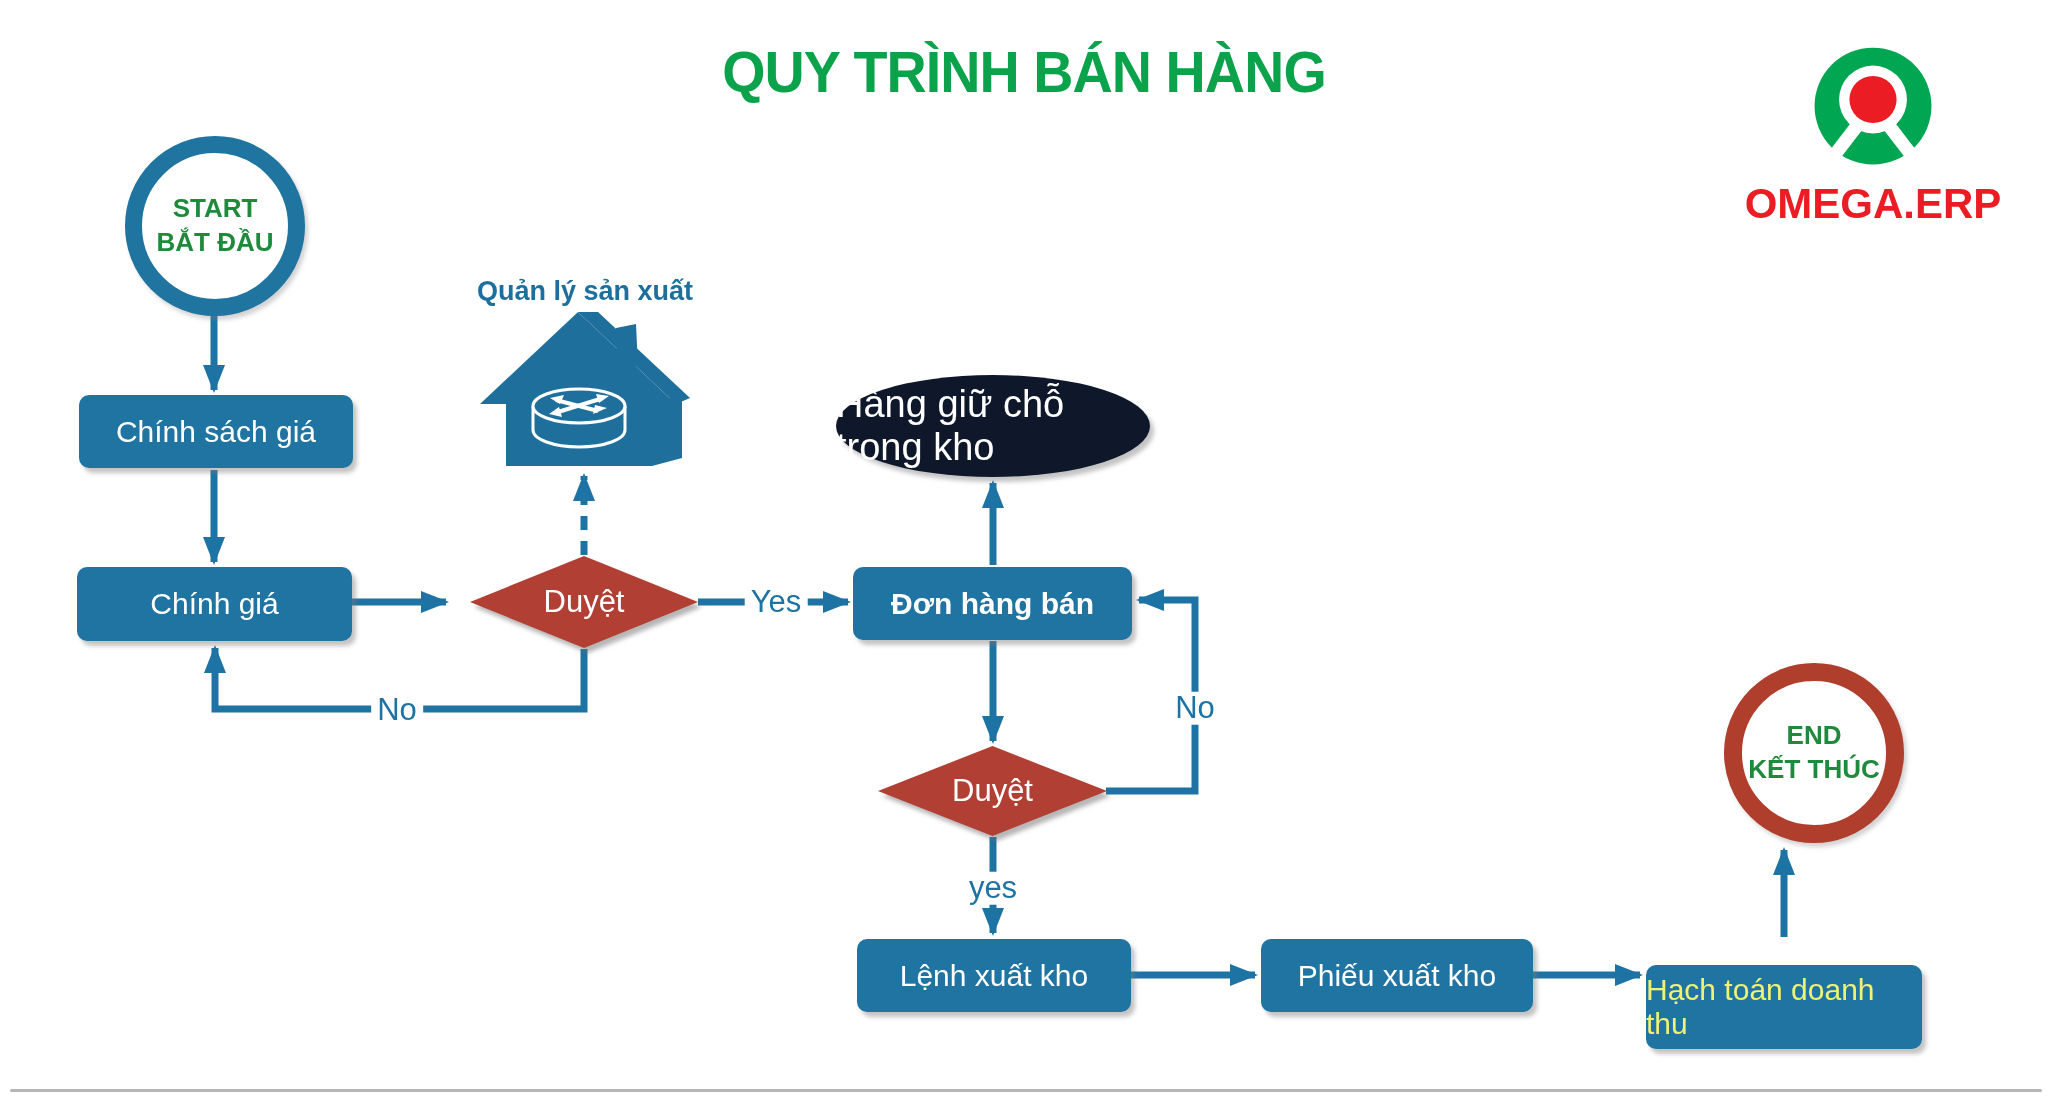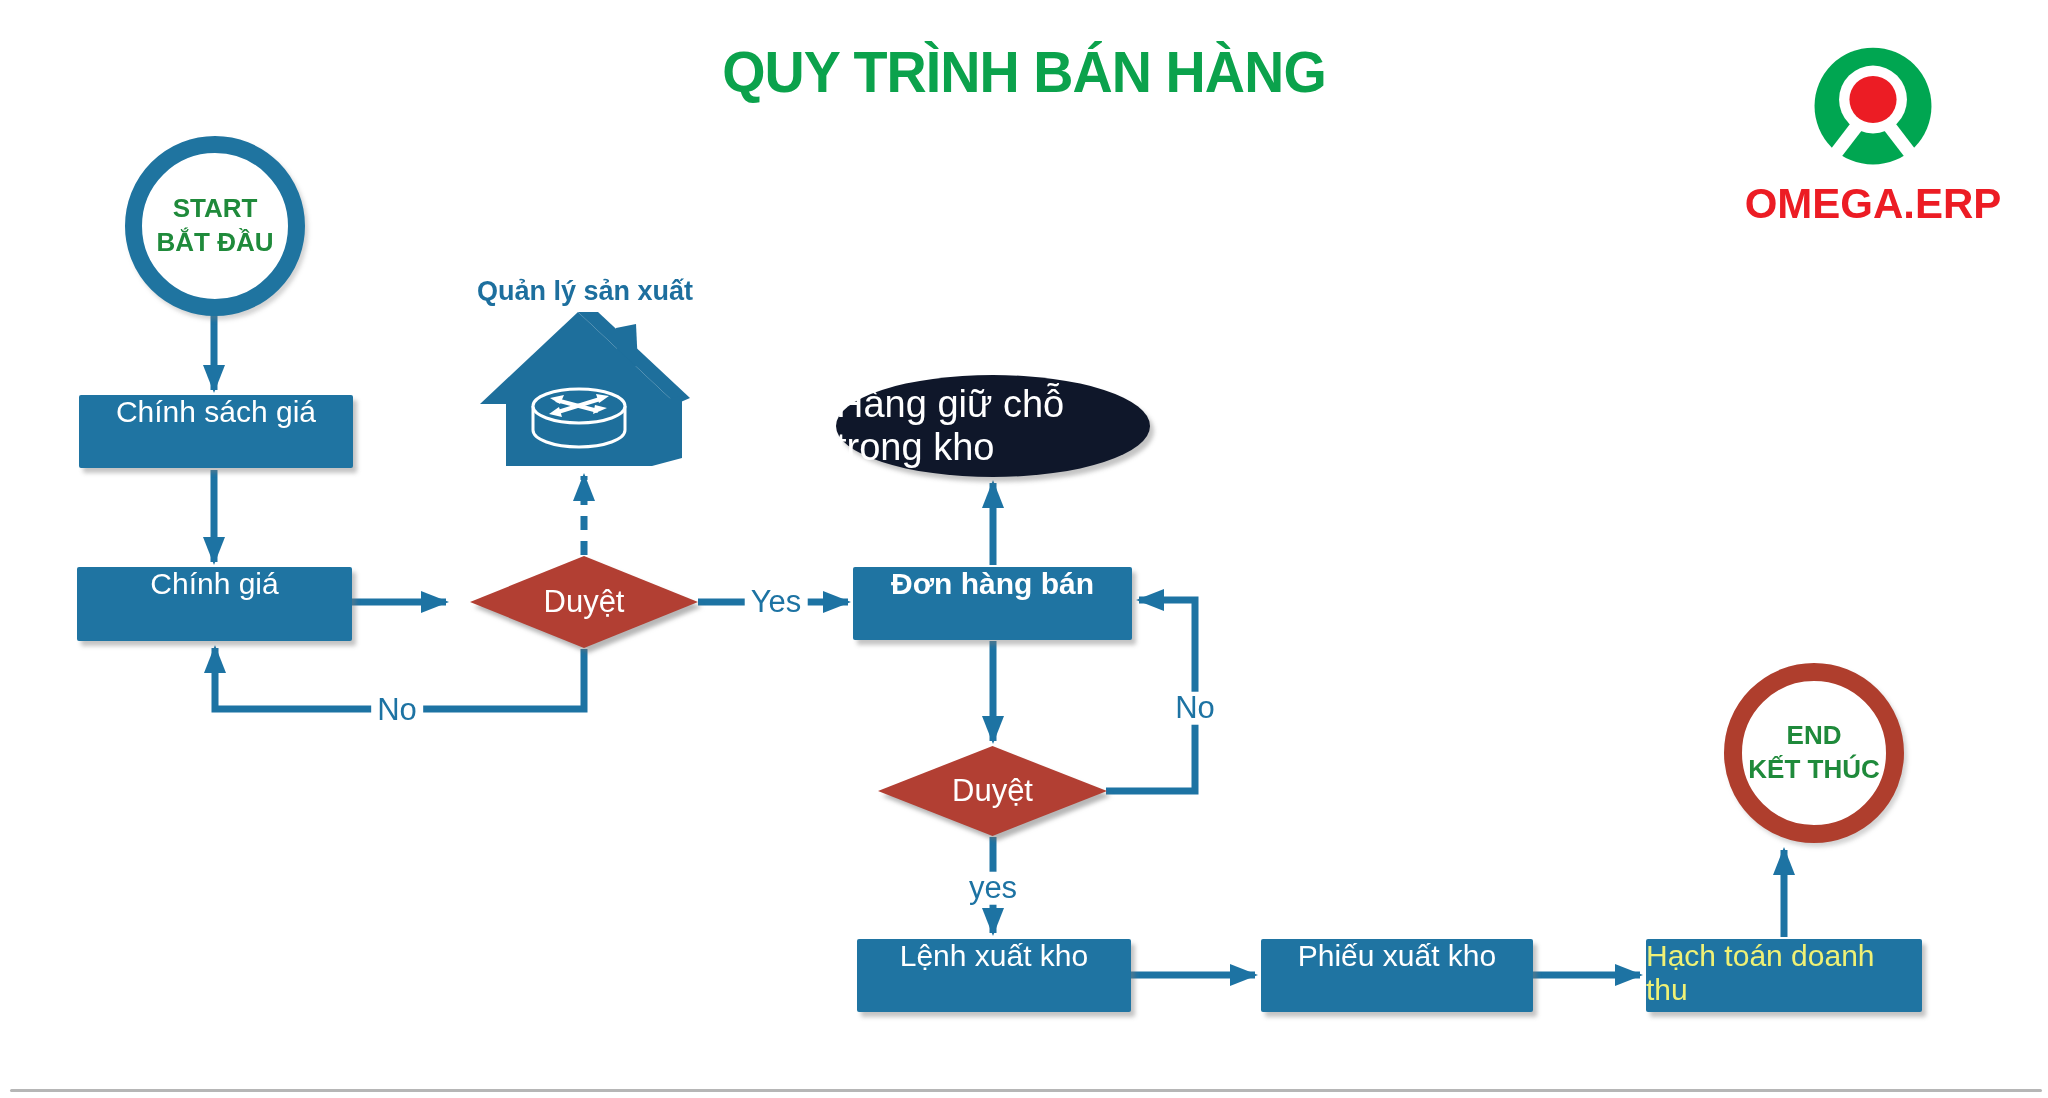--- a/index.html
+++ b/index.html
@@ -21,30 +21,30 @@
   .terminal{
     position:absolute;border-radius:50%;background:#fff;display:flex;flex-direction:column;
     align-items:center;justify-content:center;text-align:center;
     font-weight:bold;color:#1F8A3B;font-size:26px;line-height:1.3;
     box-shadow:3px 4px 4px rgba(130,130,130,.35);
   }
   .terminal.start{left:125px;top:136px;width:146px;height:146px;border:17px solid #1F74A0;}
   .terminal.end{left:1724px;top:663px;width:144px;height:144px;border:18px solid #AF3E2D;justify-content:center;}
   
   .pbox{
-    position:absolute;background:#1F74A2;border-radius:2px;color:#fff;
-    display:flex;align-items:flex-start;justify-content:center;font-size:30px;
+    position:absolute;background:#1F74A2;border-radius:10px;color:#fff;
+    display:flex;align-items:center;justify-content:center;font-size:30px;
     box-shadow:4px 5px 4px rgba(125,125,125,.45);
   }
   .b-chinhsach{left:79px; top:395px;width:274px;height:73px;}
   .b-chaogia  {left:77px; top:567px;width:275px;height:74px;}
   .b-donhang  {left:853px;top:567px;width:279px;height:73px;font-weight:bold;}
   .b-lenh     {left:857px;top:939px;width:274px;height:73px;}
   .b-phieu    {left:1261px;top:939px;width:272px;height:73px;}
-  .b-hachtoan {left:1646px;top:939px;width:276px;height:73px;color:#F0F175;}
+  .b-hachtoan {left:1646px;top:965px;width:276px;height:84px;color:#F0F175;}
   
   .ellipse{
     position:absolute;left:836px;top:375px;width:314px;height:102px;border-radius:50%;
     background:#0f172a;color:#fff;font-size:38px;display:flex;align-items:center;justify-content:center;
     box-shadow:4px 5px 4px rgba(125,125,125,.45);
   }
   
   .dwrap{position:absolute;filter:drop-shadow(4px 5px 2px rgba(110,110,110,.5));}
   .dwrap.d1{left:470px;top:556px;width:228px;height:92px;}
   .dwrap.d2{left:878px;top:746px;width:229px;height:90px;}

